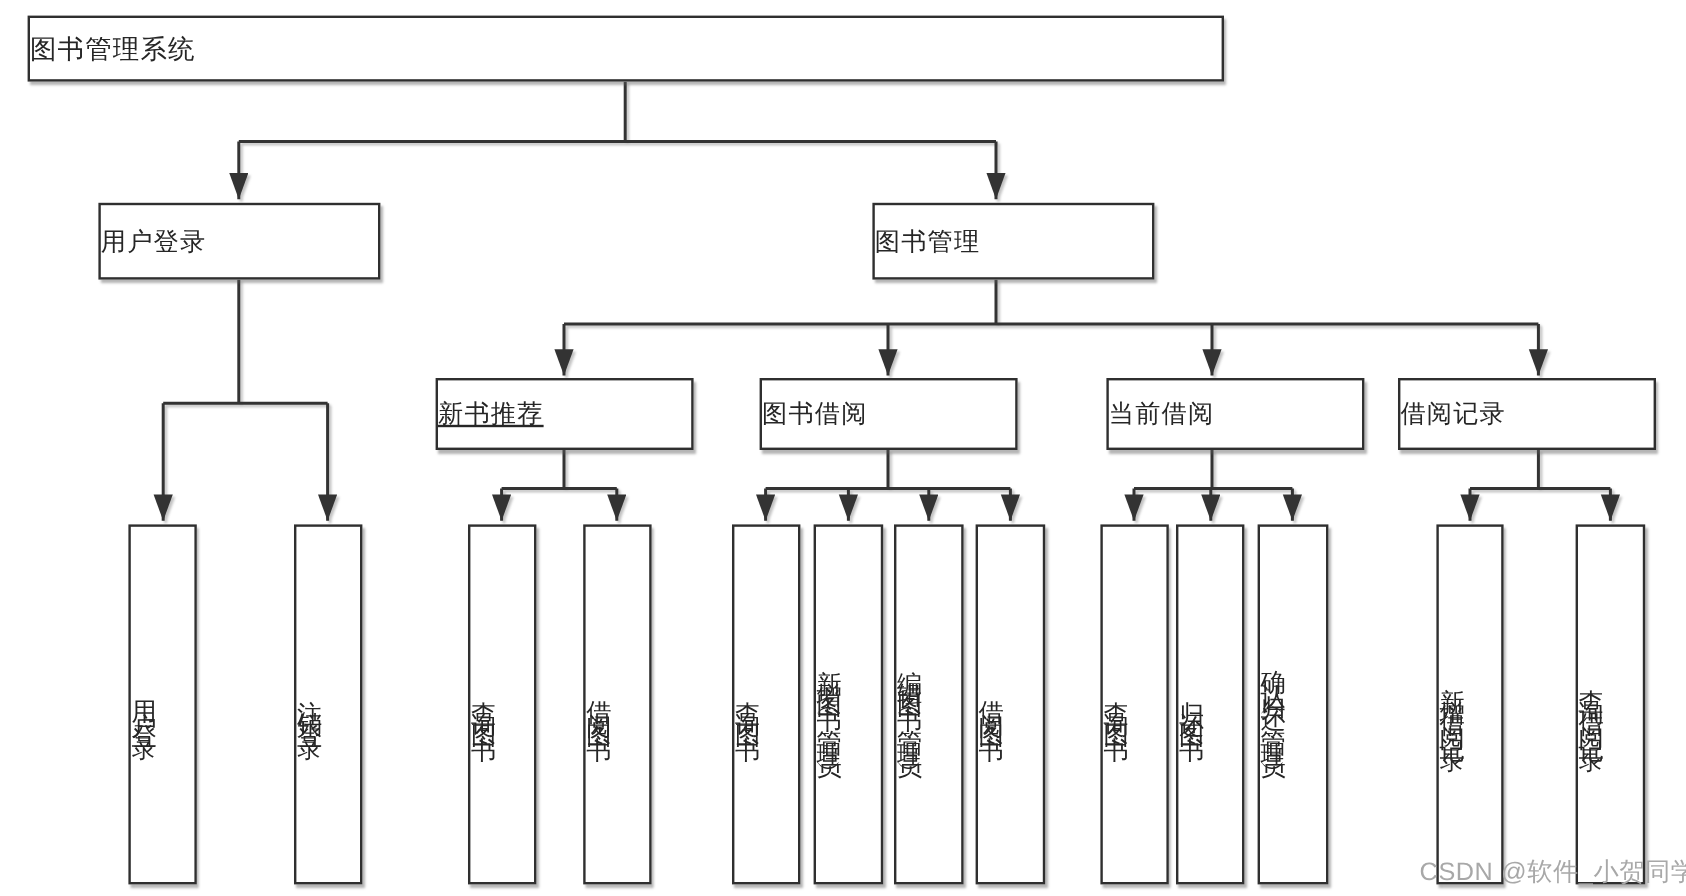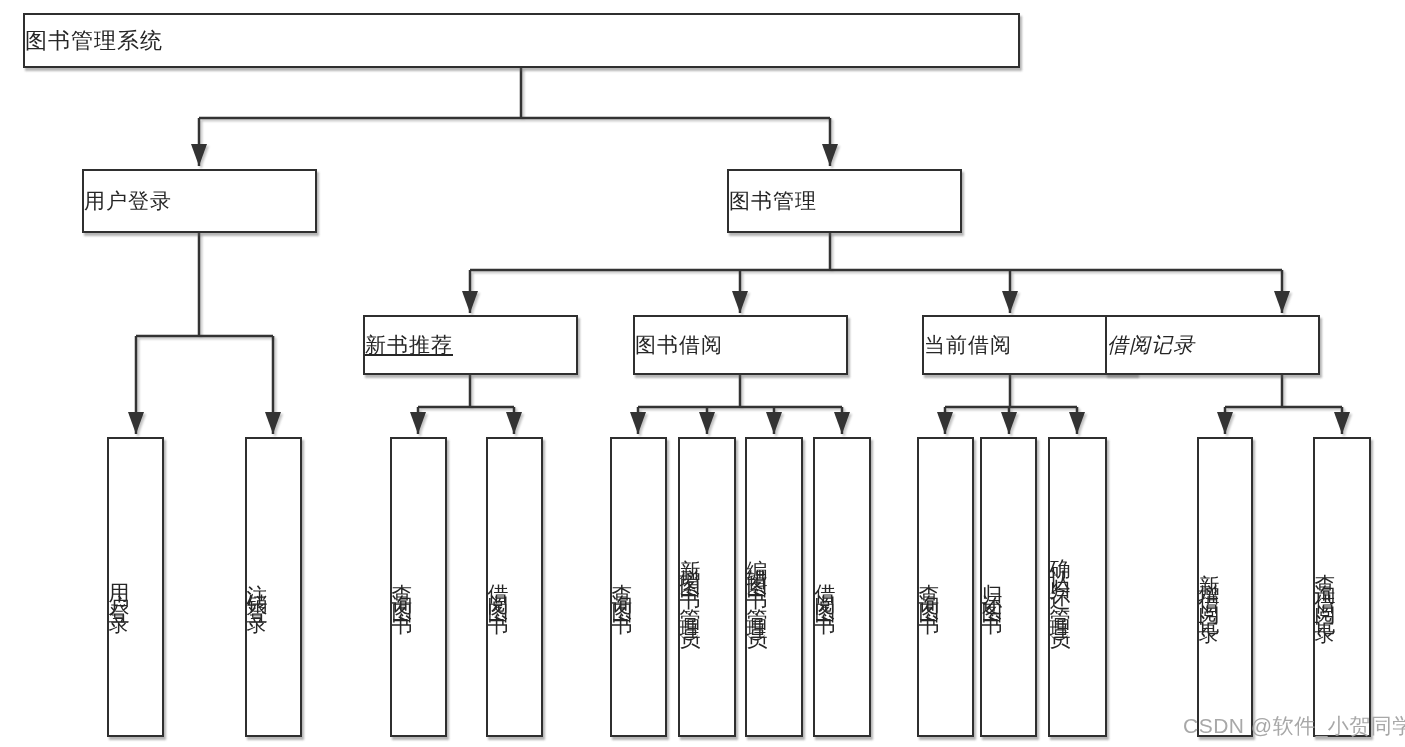--- a/index.html
+++ b/index.html
@@ -42,21 +42,21 @@
     text-orientation: mixed;
     letter-spacing: 10px;
     line-height: 1;
     white-space: nowrap;
   }
   #l2-user { left: 82px; }
   #l2-book { left: 712px; margin-left: 15px; }
   #l3-newbook { left: 363px; text-decoration: underline; }
   #l3-borrow  { left: 633px; }
   #l3-current { left: 922px; }
-  #l3-records { left: 1105px; font-style: italic; }
+  #l3-records { left: 1165px; }
   #leaf-user-login   { left: 107px;  width: 57px; }
   #leaf-logout       { left: 245px;  width: 57px; }
   #leaf-nb-query     { left: 390px;  width: 57px; }
   #leaf-nb-borrow    { left: 486px;  width: 57px; }
   #leaf-bb-query     { left: 610px;  width: 57px; }
   #leaf-bb-add       { left: 678px;  width: 58px; }
   #leaf-bb-edit      { left: 745px;  width: 58px; }
   #leaf-bb-borrow    { left: 813px;  width: 58px; }
   #leaf-cb-query     { left: 917px;  width: 57px; }
   #leaf-cb-return    { left: 980px;  width: 57px; }

